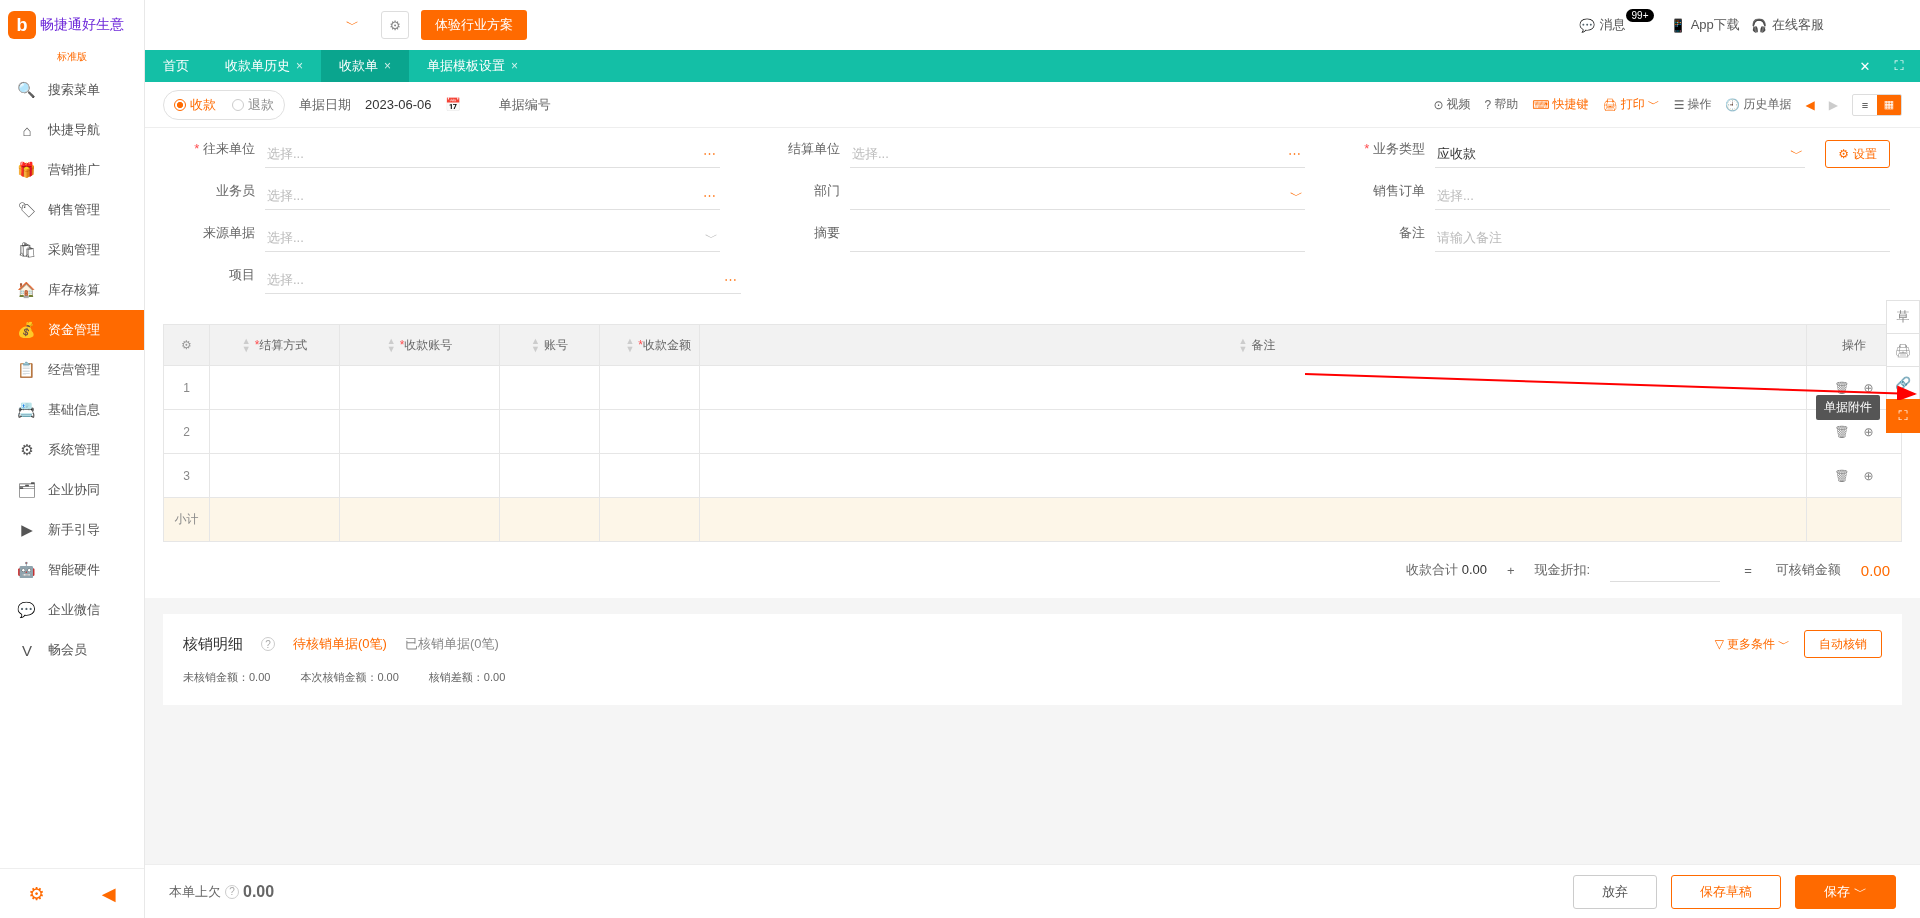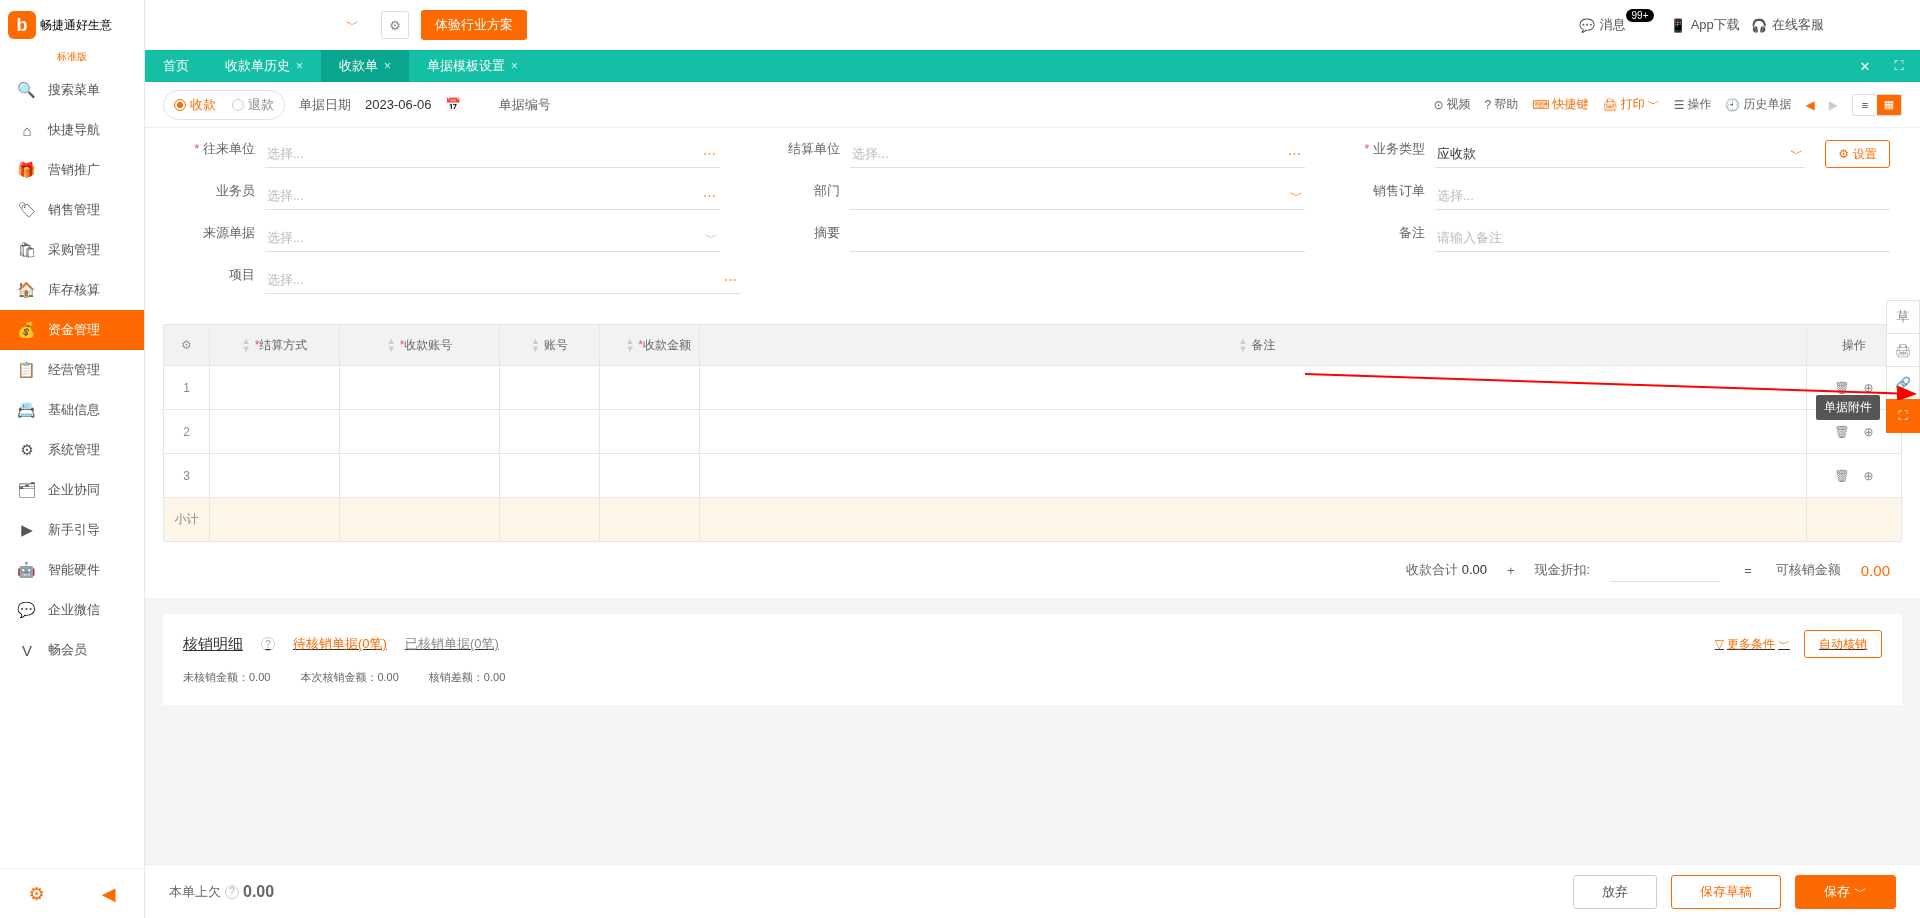--- a/index.html
+++ b/index.html
@@ -1,21 +1,21 @@
 <!DOCTYPE html>
 <html><head>
 <meta charset="utf-8">
 <style>
 *{box-sizing:border-box;margin:0;padding:0;font-family:"Microsoft YaHei","PingFang SC",sans-serif;}
 body{background:#f5f5f5;font-size:13px;color:#333;overflow:hidden;}
 .app{display:flex;height:918px;width:1920px;}
 .sidebar{width:145px;background:#fff;border-right:1px solid #e8e8e8;display:flex;flex-direction:column;}
 .brand{height:50px;display:flex;align-items:center;padding:0 8px;gap:4px;}
 .brand-logo{width:28px;height:28px;background:#ff6a00;border-radius:6px;display:flex;align-items:center;justify-content:center;color:#fff;font-weight:bold;font-size:18px;}
-.brand-text{color:#000000;font-size:12px;font-weight:500;}
+.brand-text{color:#6d28d9;font-size:14px;font-weight:500;}
 .brand-sub{color:#ff6a00;font-size:10px;text-align:center;}
 .menu{flex:1;padding-top:6px;}
 .menu-item{height:40px;display:flex;align-items:center;padding:0 18px;gap:12px;color:#555;cursor:pointer;font-size:13px;}
 .menu-item.active{background:#ff6a00;color:#fff;}
 .m-icon{width:18px;height:18px;display:flex;align-items:center;justify-content:center;font-size:15px;}
 .sidebar-footer{height:50px;display:flex;align-items:center;justify-content:space-around;border-top:1px solid #eee;}
 .sf-btn{color:#ff6a00;font-size:18px;cursor:pointer;}
 .main{flex:1;display:flex;flex-direction:column;position:relative;}
 .topbar{height:50px;background:#fff;display:flex;align-items:center;padding:0 14px;gap:12px;}
 .company-sel{width:210px;height:28px;display:flex;align-items:center;justify-content:space-between;padding:0 10px;color:#bbb;font-size:13px;cursor:pointer;}
@@ -75,21 +75,21 @@
 .gc:last-child{border-right:none;}
 .grow.subtotal{background:#fdf6e8;}
 .row-act{display:flex;gap:14px;color:#888;}
 .row-act span{cursor:pointer;}
 .totals{display:flex;justify-content:flex-end;align-items:center;gap:20px;padding:16px 30px;font-size:13px;color:#666;}
 .totals .eq{margin:0 4px;}
 .amt{color:#333;}
 .amt.orange{color:#ff6a00;font-size:15px;}
 .totals input{width:110px;height:24px;border:none;border-bottom:1px solid #ddd;text-align:right;}
 .section-card{background:#fff;margin:16px 18px 0;padding:16px 20px 20px;}
-.sec-head{display:flex;align-items:center;gap:18px;margin-bottom:12px;text-decoration:underline;}
+.sec-head{display:flex;align-items:center;gap:18px;margin-bottom:12px;}
 .sec-title{font-size:15px;color:#333;}
 .sec-q{color:#aaa;border:1px solid #ccc;border-radius:50%;width:14px;height:14px;display:inline-flex;align-items:center;justify-content:center;font-size:10px;}
 .sec-tab{font-size:13px;color:#888;cursor:pointer;}
 .sec-tab.on{color:#ff6a00;}
 .sec-right{margin-left:auto;display:flex;align-items:center;gap:14px;}
 .more-cond{color:#ff6a00;font-size:12px;cursor:pointer;display:flex;align-items:center;gap:3px;}
 .auto-btn{border:1px solid #ff6a00;color:#ff6a00;background:#fff;height:28px;padding:0 14px;border-radius:3px;font-size:12px;cursor:pointer;}
 .sec-stats{display:flex;gap:30px;font-size:11px;color:#666;}
 .footer{position:absolute;bottom:0;left:0;right:0;height:54px;background:#fff;border-top:1px solid #eee;display:flex;align-items:center;padding:0 24px;gap:14px;}
 .footer-label{font-size:13px;color:#666;display:flex;align-items:center;gap:4px;}

